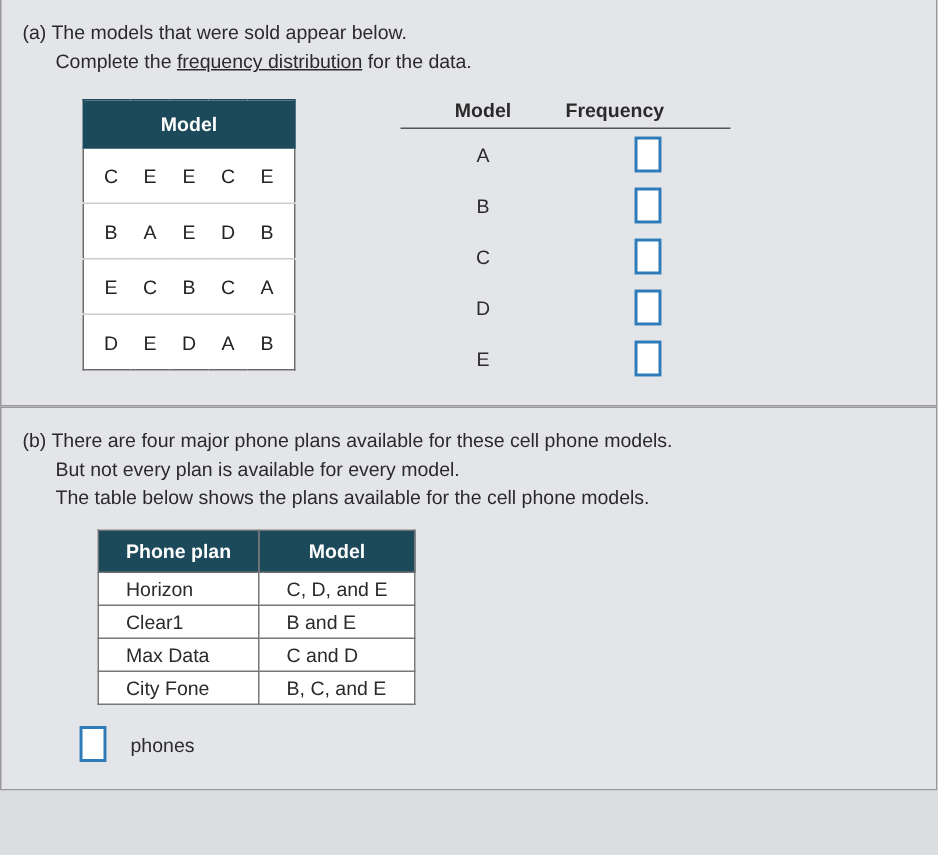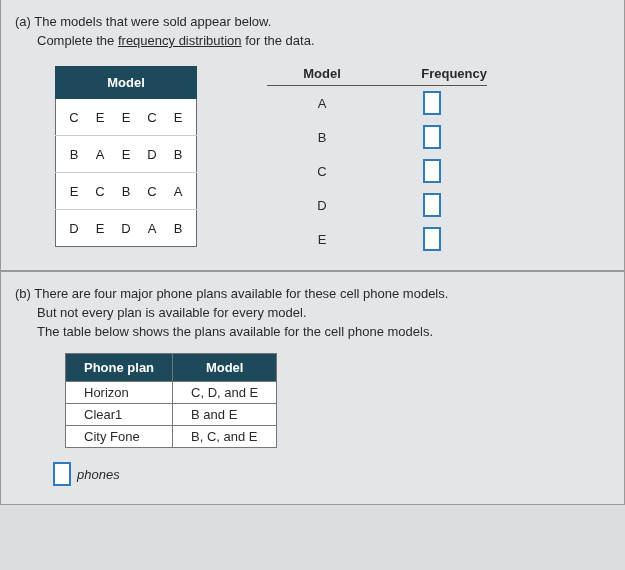--- a/index.html
+++ b/index.html
@@ -78,21 +78,21 @@
     border-bottom: 1px solid #555;
     padding-bottom: 4px;
     font-weight: bold;
   }
   .freq-col-model {
     width: 110px;
     text-align: center;
   }
   .freq-col-freq {
     width: 110px;
-    text-align: right;
+    text-align: left;
   }
   .freq-row {
     display: flex;
     align-items: center;
     height: 34px;
   }
   .freq-row .freq-col-model {
     text-align: center;
   }
   .freq-row .freq-col-freq {
@@ -124,22 +124,21 @@
     border: 1px solid #777;
     padding: 3px 18px;
     text-align: left;
     font-size: 13px;
   }
 
   .answer-line {
     margin: 14px 0 4px 38px;
     display: flex;
     align-items: center;
-    gap: 6px;
-    font-style: italic;
+    gap: 16px;
   }
 </style>
 </head>
 <body>
 
 <div class="panel">
 
   <div class="prompt-line">
     <span>(a)</span>
     <span>The models that were sold appear below.</span>
@@ -237,20 +236,24 @@
     <tbody>
       <tr>
         <td>Horizon</td>
         <td>C, D, and E</td>
       </tr>
       <tr>
         <td>Clear1</td>
         <td>B and E</td>
       </tr>
       <tr>
+        <td>Max Data</td>
+        <td>C and D</td>
+      </tr>
+      <tr>
         <td>City Fone</td>
         <td>B, C, and E</td>
       </tr>
     </tbody>
   </table>
 
 
   <div class="answer-line">
     <span class="input-box"></span>
     <span>phones</span>

